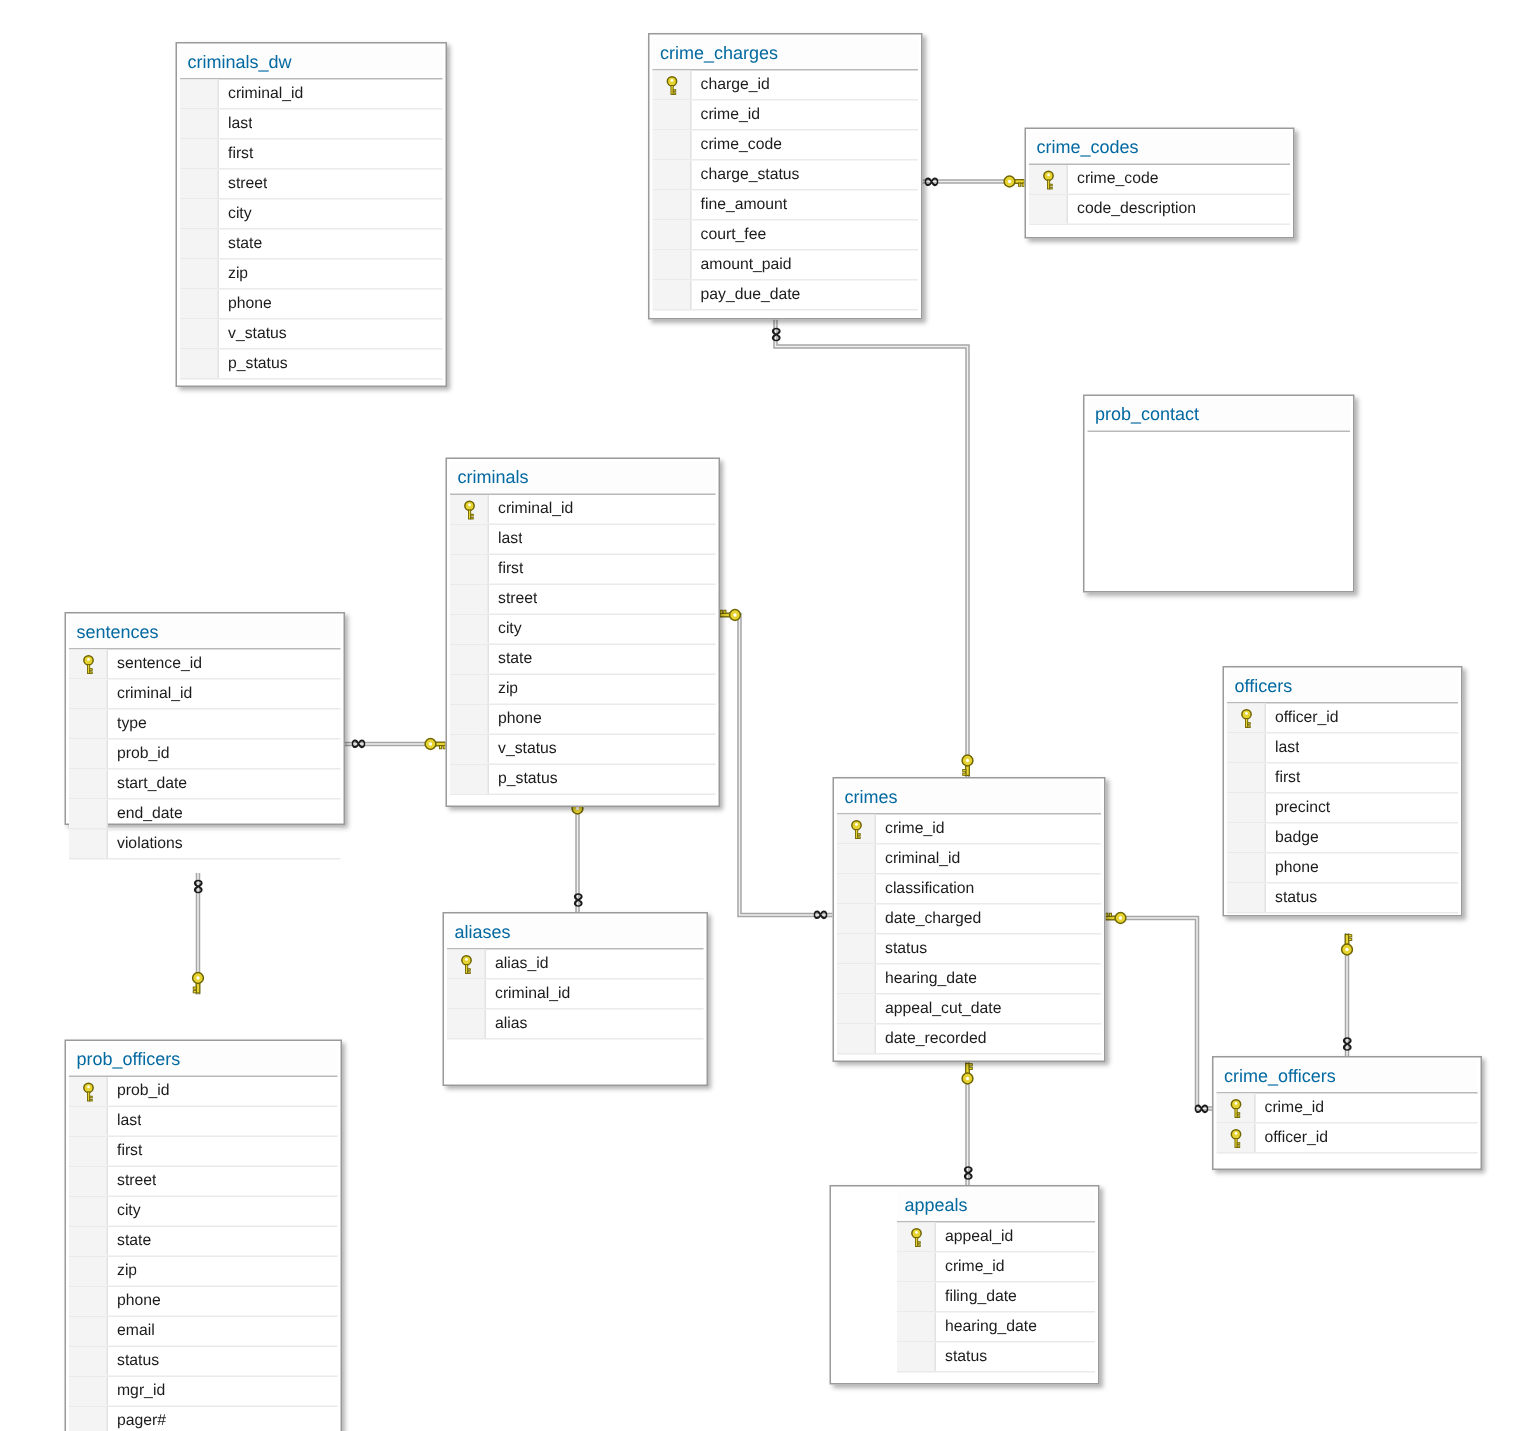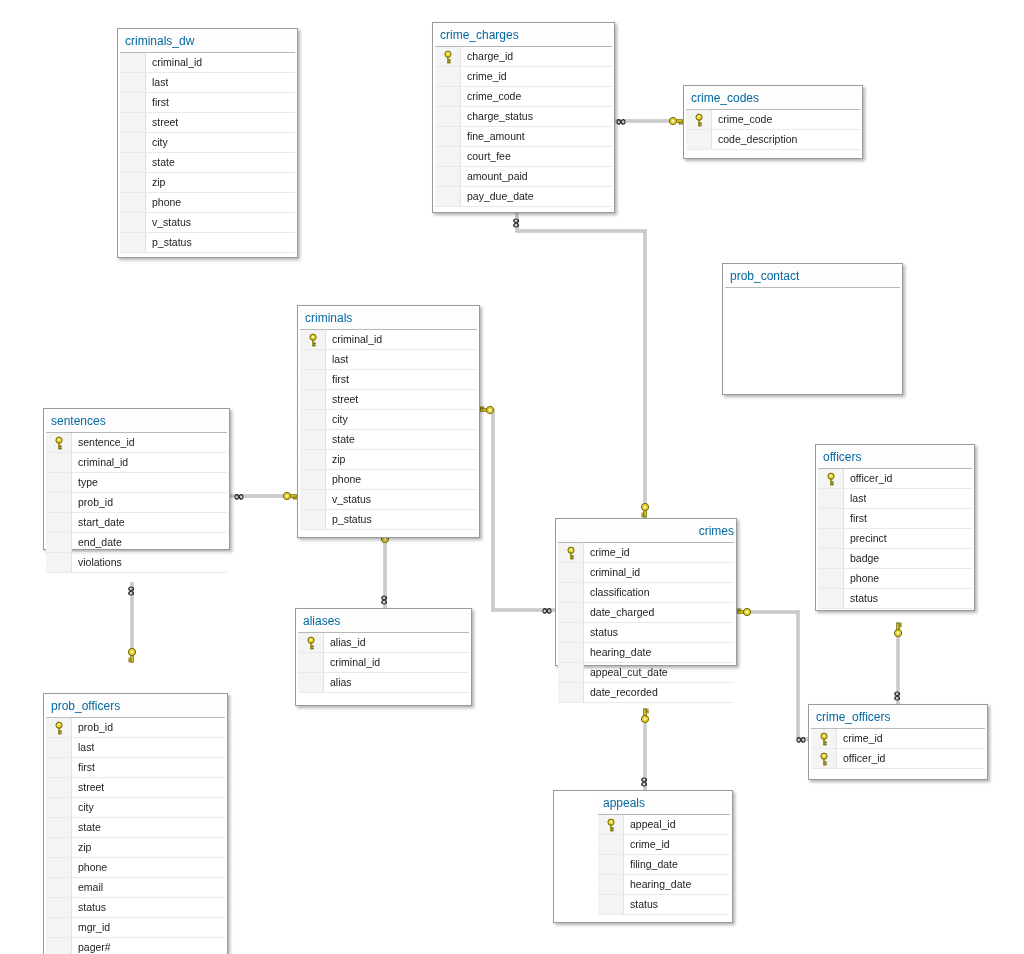--- a/index.html
+++ b/index.html
@@ -385,21 +385,21 @@
         <div class="row">
     <div class="icon-cell"></div>
     <div class="col-name">phone</div>
   </div>
         <div class="row">
     <div class="icon-cell"></div>
     <div class="col-name">status</div>
   </div>
       </div>
   </div>
-    <div class="tbl" style="left: 555px; top: 518px; width: 182px; height: 148px; text-align: right;">
+    <div class="tbl" style="left: 555px; top: 518px; width: 182px; height: 190px;">
     <div class="tbl-title">crimes</div>
     <div class="tbl-rows">
         <div class="row">
     <div class="icon-cell">
             <svg width="10" height="14">
               <circle cx="5" cy="4.2" r="3.1" fill="#e8d431" stroke="#6e6400" stroke-width="1"></circle>
               <circle cx="5" cy="3.6" r="0.9" fill="#ffffff"></circle>
               <rect x="4.3" y="7" width="1.5" height="6" fill="#e8d431" stroke="#6e6400" stroke-width="0.6"></rect>
               <rect x="5.8" y="9.8" width="1.7" height="1.1" fill="#e8d431" stroke="#6e6400" stroke-width="0.6"></rect>
               <rect x="5.8" y="11.9" width="1.7" height="1.1" fill="#e8d431" stroke="#6e6400" stroke-width="0.6"></rect>
@@ -430,21 +430,21 @@
         <div class="row">
     <div class="icon-cell"></div>
     <div class="col-name">appeal_cut_date</div>
   </div>
         <div class="row">
     <div class="icon-cell"></div>
     <div class="col-name">date_recorded</div>
   </div>
       </div>
   </div>
-    <div class="tbl" style="left: 295px; top: 608px; width: 177px; height: 98px;">
+    <div class="tbl" style="left: 295px; top: 608px; width: 177px; height: 116px;">
     <div class="tbl-title">aliases</div>
     <div class="tbl-rows">
         <div class="row">
     <div class="icon-cell">
             <svg width="10" height="14">
               <circle cx="5" cy="4.2" r="3.1" fill="#e8d431" stroke="#6e6400" stroke-width="1"></circle>
               <circle cx="5" cy="3.6" r="0.9" fill="#ffffff"></circle>
               <rect x="4.3" y="7" width="1.5" height="6" fill="#e8d431" stroke="#6e6400" stroke-width="0.6"></rect>
               <rect x="5.8" y="9.8" width="1.7" height="1.1" fill="#e8d431" stroke="#6e6400" stroke-width="0.6"></rect>
               <rect x="5.8" y="11.9" width="1.7" height="1.1" fill="#e8d431" stroke="#6e6400" stroke-width="0.6"></rect>

